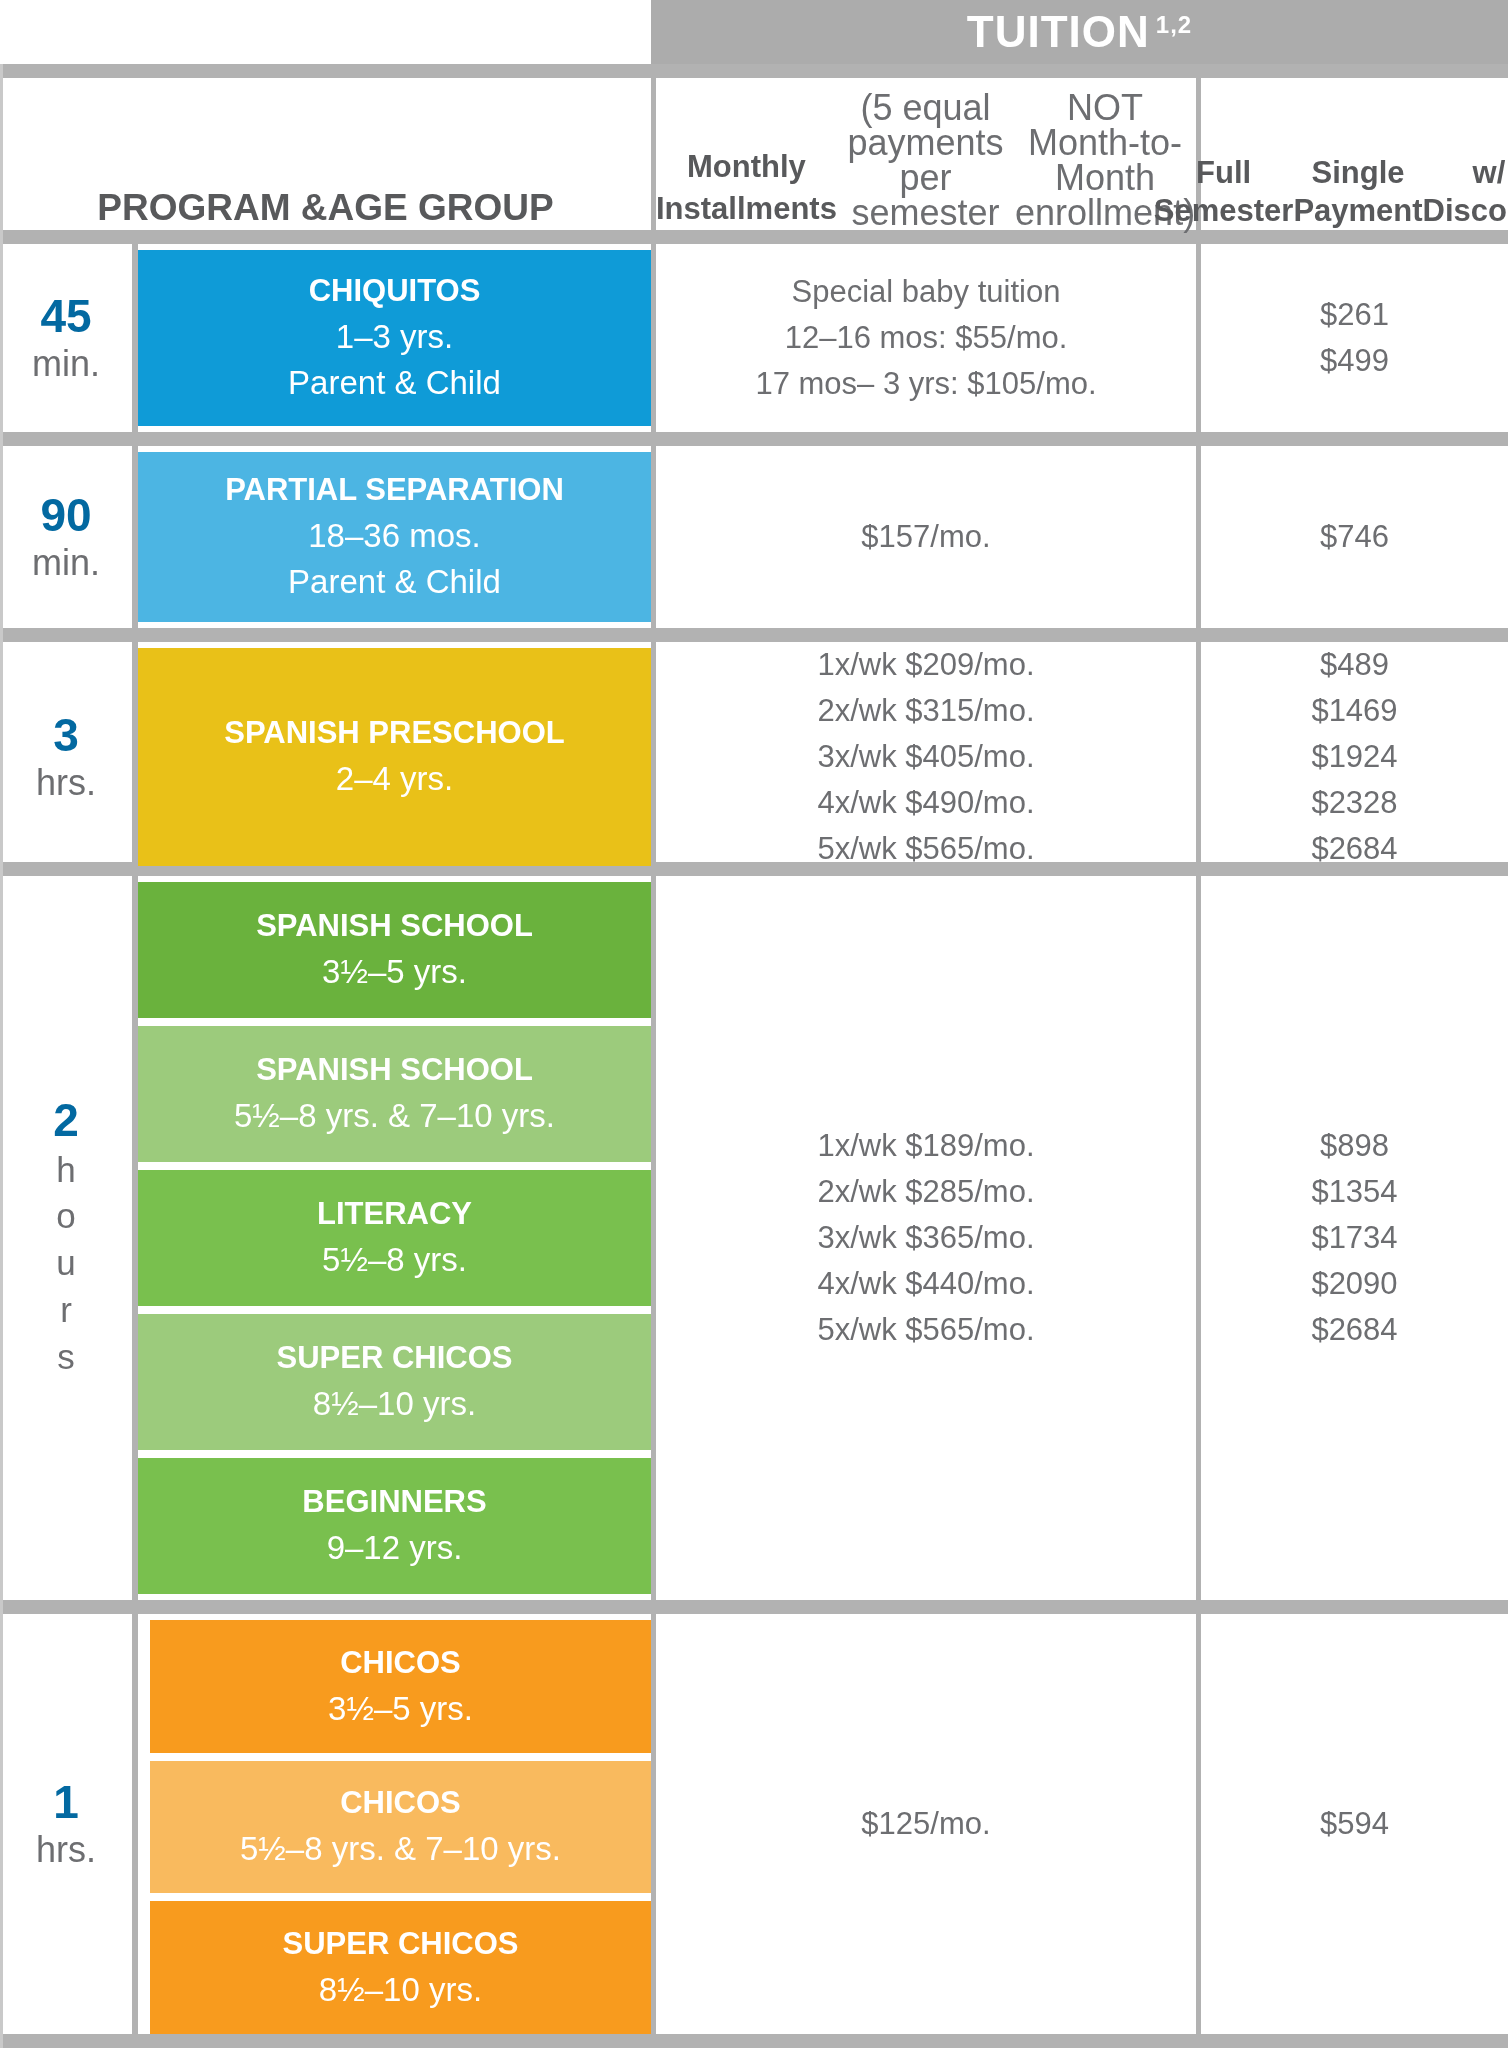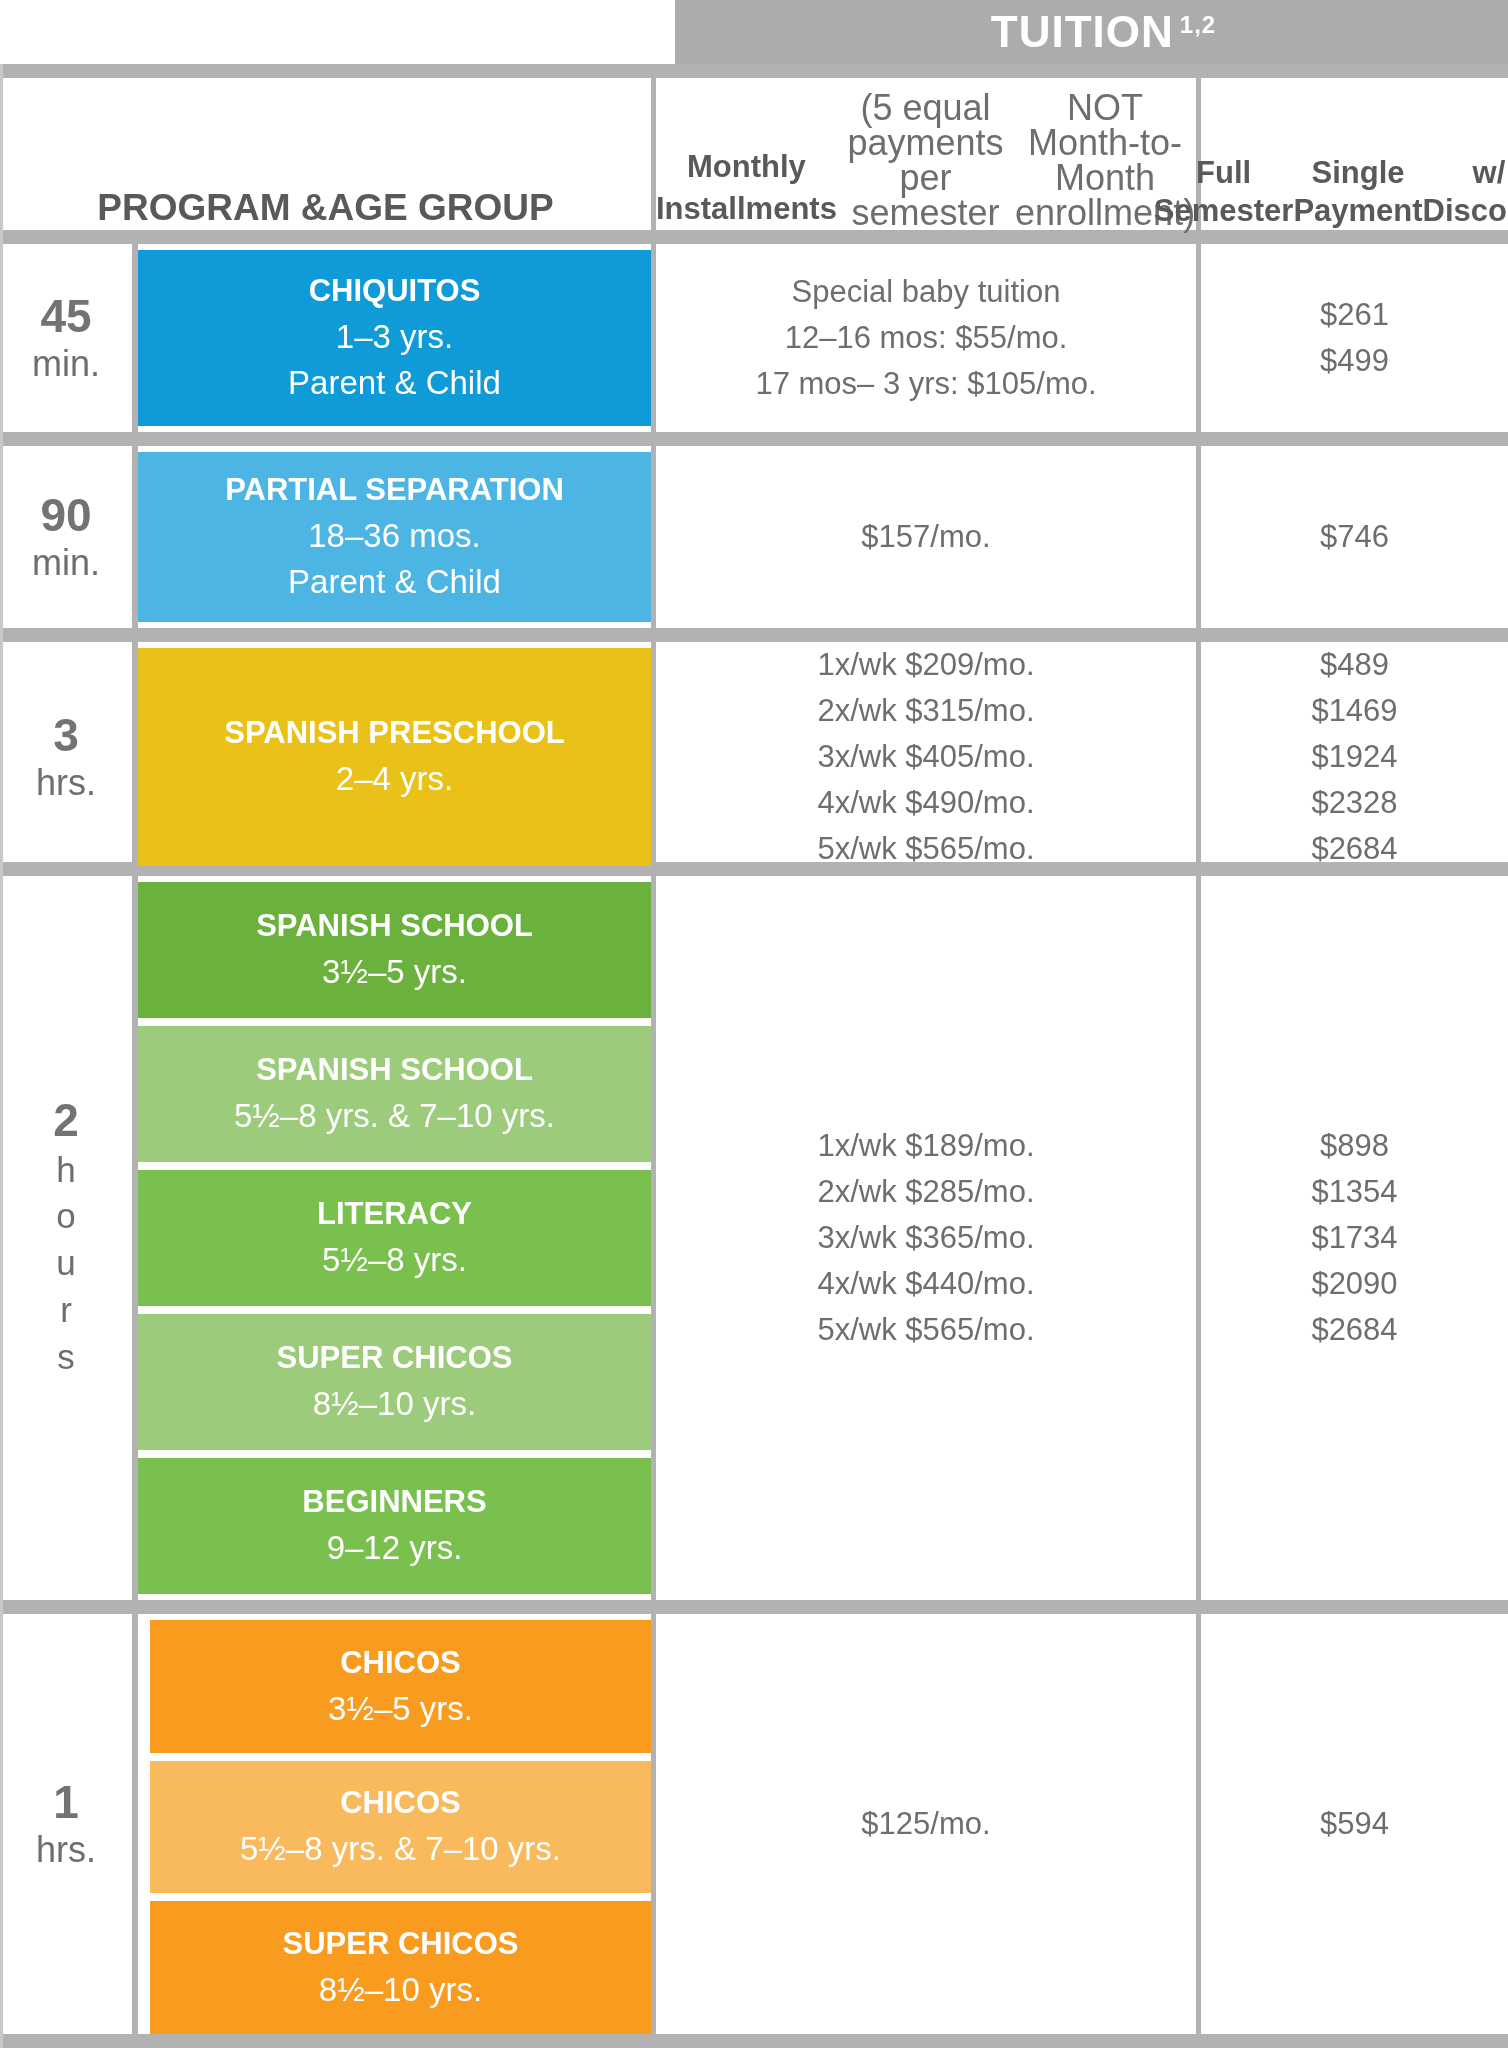--- a/index.html
+++ b/index.html
@@ -5,21 +5,21 @@
   html,body{margin:0;padding:0;background:#ffffff;}
   .page{
     position:relative;
     width:1508px;height:2048px;
     font-family:"Liberation Sans","DejaVu Sans",sans-serif;
     background:#ffffff;overflow:hidden;
   }
   .left-edge{position:absolute;left:0;top:64px;bottom:0;width:3px;background:#c9c9c9;}
 
   
-  .topbar{display:grid;grid-template-columns:651px 857px;height:64px;padding-left:24px;}
+  .topbar{display:grid;grid-template-columns:651px 857px;height:64px;}
   .topbar .blank{background:#ffffff;}
   .topbar .bar{background:#acacac;display:flex;align-items:center;justify-content:center;}
   .tuition-title{color:#ffffff;font-weight:bold;font-size:44px;letter-spacing:1px;}
   .tuition-sup{font-size:24px;vertical-align:14px;font-weight:bold;margin-left:6px;}
 
   .hline{height:14px;background:#b2b2b2;}
 
   
   .headrow{display:grid;grid-template-columns:651px 5px 540px 5px 307px;height:152px;background:#ffffff;}
   .vline{background:#b2b2b2;}
@@ -28,21 +28,21 @@
   .h-monthly-title{font-size:31px;font-weight:bold;color:#58595b;line-height:42px;}
   .h-monthly-sub{font-size:36px;color:#6d6e71;line-height:35px;}
   .h-semester{font-size:31px;font-weight:bold;color:#58595b;line-height:38px;}
 
   .sep{height:14px;background:#b2b2b2;}
 
   
   .row{display:grid;grid-template-columns:132px 6px 513px 5px 540px 5px 307px;background:#ffffff;}
   .r1{height:188px;} .r2{height:182px;} .r3{height:220px;} .r4{height:724px;} .r5{height:420px;}
   .timecell{display:flex;flex-direction:column;align-items:center;justify-content:center;text-align:center;}
-  .tval{font-size:46px;font-weight:bold;color:#737373;line-height:1.12;}
+  .tval{font-size:46px;font-weight:bold;color:#0369a1;line-height:1.12;}
   .tunit{font-size:36px;color:#6d6e71;line-height:1.2;}
   .tletters{font-size:35px;color:#6d6e71;line-height:1.34;}
   .tletters span{display:block;}
 
   .progcell{display:flex;flex-direction:column;padding:6px 0;gap:8px;}
   .r5 .progcell{padding:6px 0 0 12px;}
   .pbox{flex:1;display:flex;flex-direction:column;align-items:center;justify-content:center;text-align:center;color:#ffffff;}
   .ptitle{font-size:31px;font-weight:bold;line-height:1.45;}
   .psub{font-size:33px;line-height:1.4;}
 

